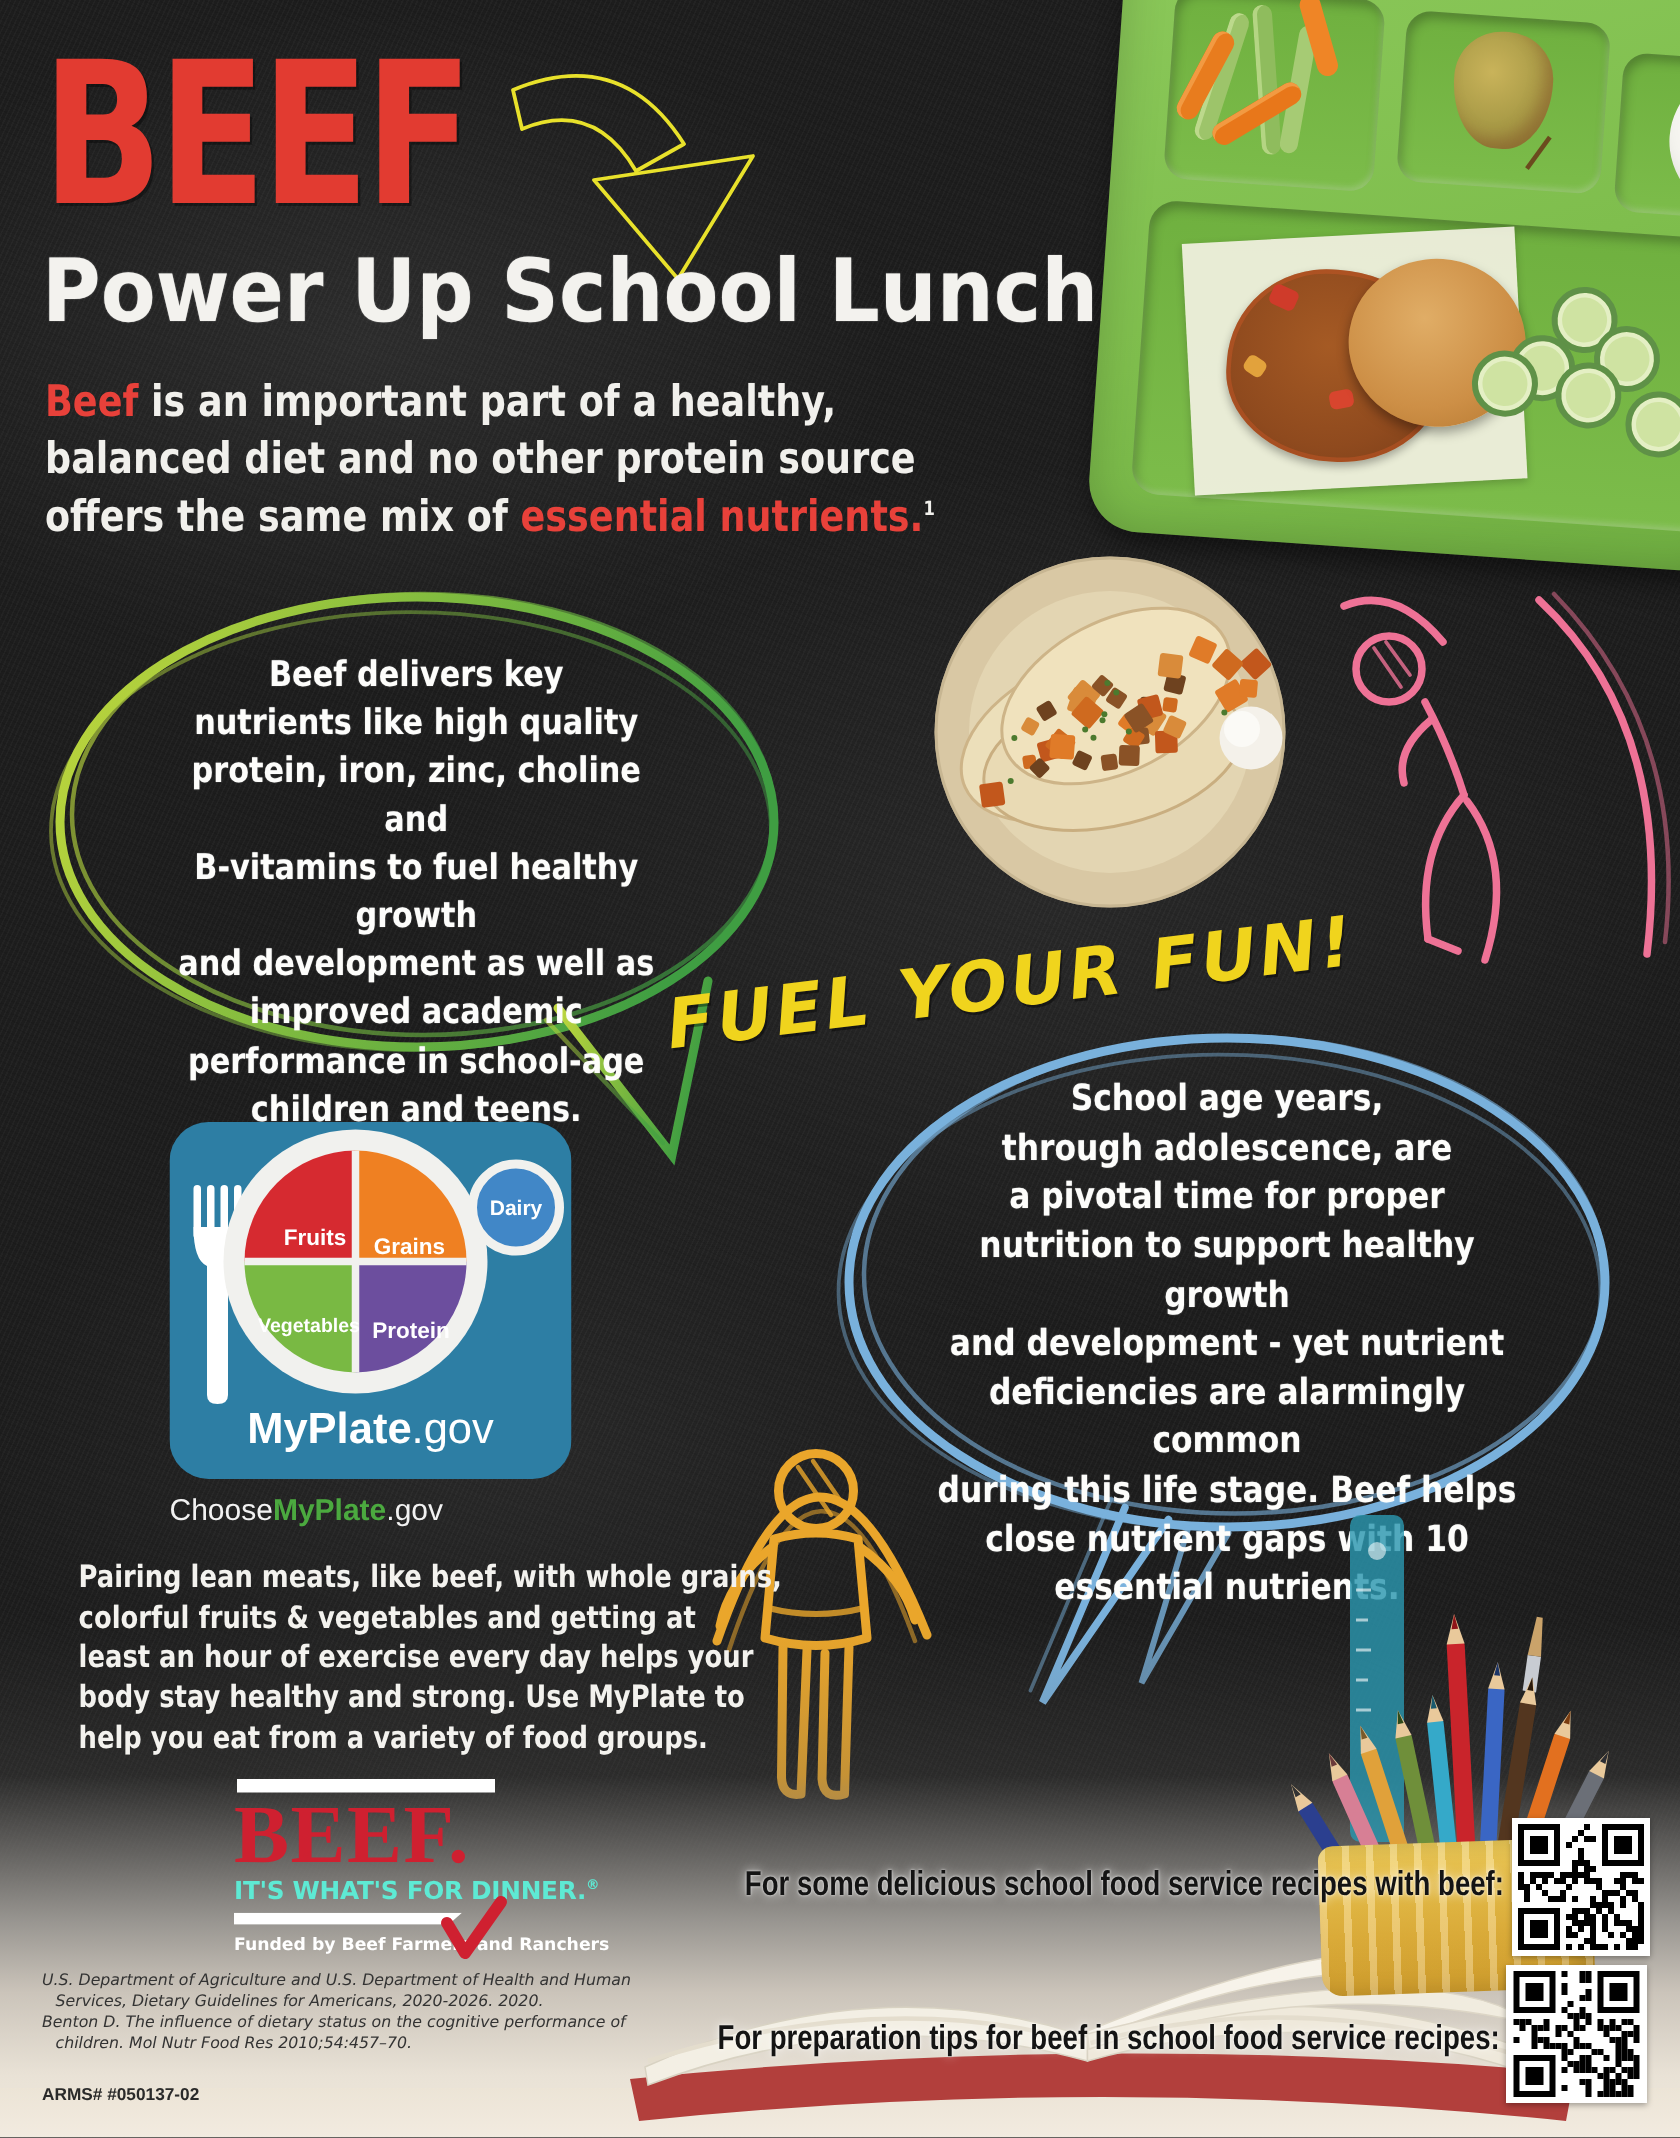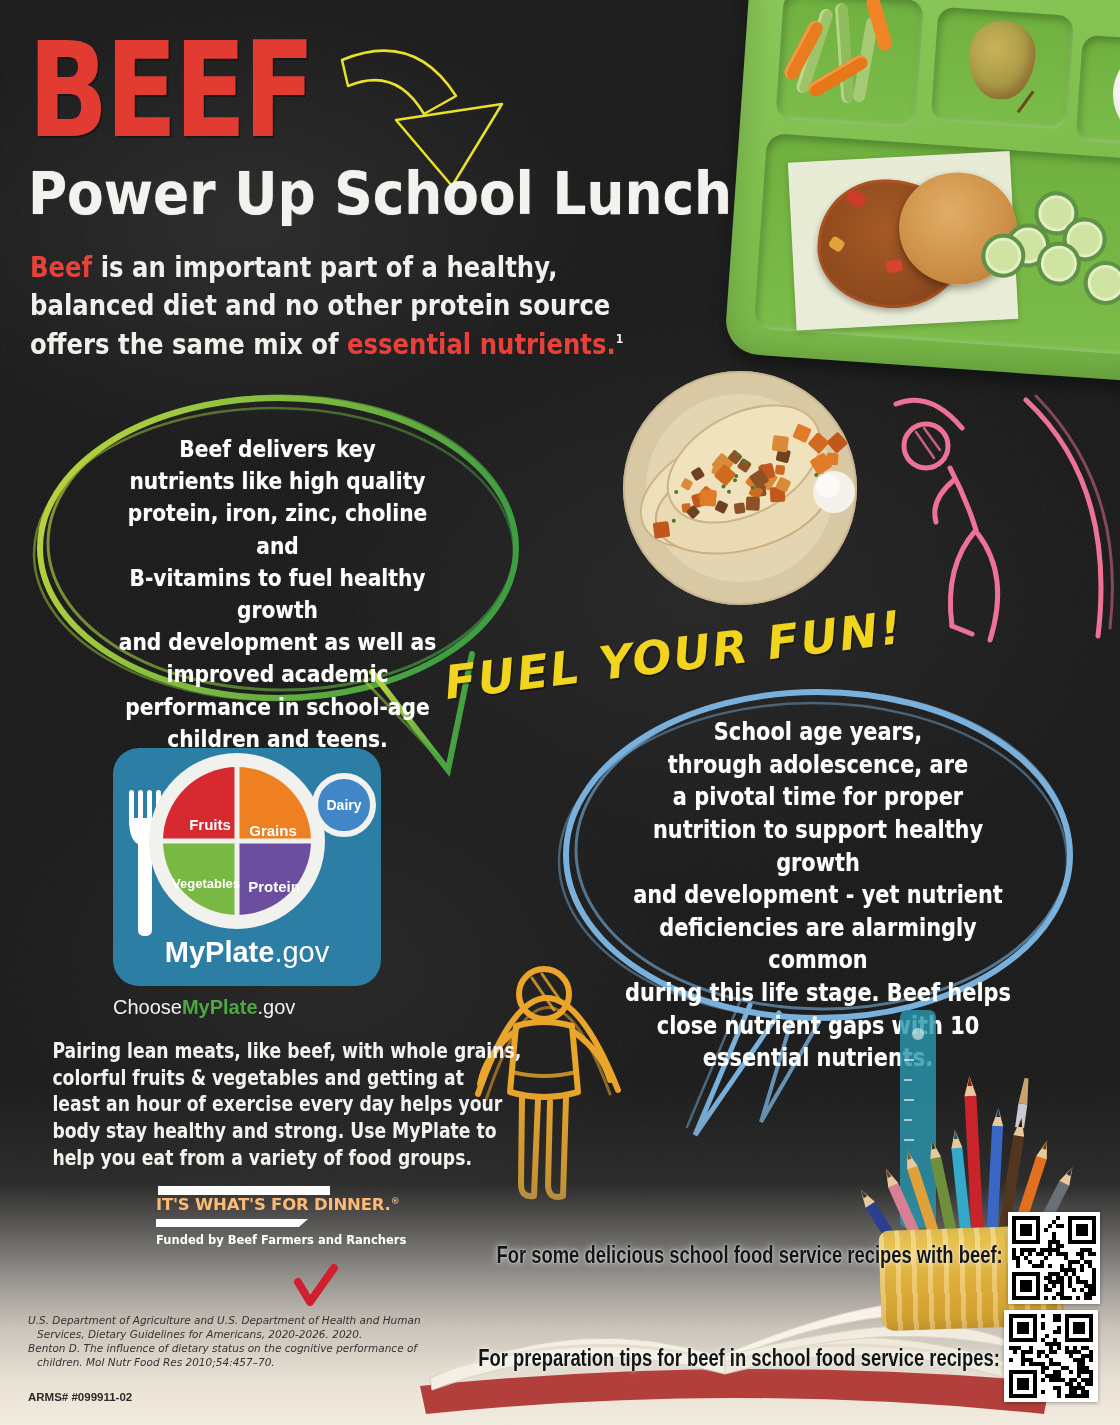--- a/index.html
+++ b/index.html
@@ -42,21 +42,21 @@
   .choose{left:113px;top:996px;width:268px;text-align:left;font-size:20px;z-index:5;
     font-family:"Liberation Sans",sans-serif;color:#f2f2f2;}
   .choose b{color:#4ba93f;}
   .mp-par{left:14px;top:1038px;width:480px;text-align:center;font-size:20.5px;font-weight:bold;
     color:#f3f2ee;line-height:1.3;transform:scaleX(.84);z-index:5;white-space:nowrap;}
   
   .beef-logo{left:156px;top:1186px;width:205px;z-index:6;}
   .bl-bar{width:172px;height:9px;background:#fff;margin-left:2px;}
   .bl-word{font-family:"Liberation Serif",serif;font-weight:bold;font-size:55px;line-height:1.02;
     color:#cf2030;letter-spacing:1px;}
-  .bl-tag{font-size:16.5px;font-weight:bold;color:#fdba74;letter-spacing:-.2px;white-space:nowrap;}
+  .bl-tag{font-size:16.5px;font-weight:bold;color:#5eead4;letter-spacing:-.2px;white-space:nowrap;}
   .bl-swoosh{position:relative;width:152px;height:8px;background:#fff;margin-top:5px;
     clip-path:polygon(0 0,100% 0,94% 100%,0 100%);}
   .bl-funded{font-size:11.5px;font-weight:bold;color:#fff;margin-top:6px;white-space:nowrap;}
   
   .cites{left:28px;top:1314px;width:432px;z-index:6;font-size:10.5px;font-style:italic;
     color:#333;line-height:1.32;}
   .cites p{margin:0;padding-left:9px;text-indent:-9px;}
   .arms{left:28px;top:1391px;z-index:6;font-size:11.5px;font-weight:bold;color:#2a2a2a;
     font-family:"Liberation Sans",sans-serif;}
   .cta{z-index:7;font-family:"Liberation Sans",sans-serif;font-weight:bold;font-size:23px;
@@ -381,33 +381,34 @@
     <path d="M40,120 Q190,52 335,100 L335,116 Q190,76 42,132 Z" fill="#f3efe4" stroke="#d8d2c2" stroke-width="1"></path>
     <path d="M335,100 Q490,52 648,116 L644,130 Q490,72 335,116 Z" fill="#efe9db" stroke="#d8d2c2" stroke-width="1"></path>
     <path d="M335,96 Q540,12 612,62 Q480,40 337,102 Z" fill="#f7f3ea" stroke="#ddd6c6" stroke-width="1"></path>
     <path d="M335,98 Q560,40 634,92 Q490,58 336,108 Z" fill="#f1ecdf" stroke="#ddd6c6" stroke-width="1"></path>
     <path d="M42,116 Q200,66 333,104" fill="none" stroke="#e4ddcd" stroke-width="3"></path>
     <path d="M337,104 Q480,64 640,118" fill="none" stroke="#e4ddcd" stroke-width="3"></path>
   </svg>
 
   <div class="abs beef-logo">
     <div class="bl-bar"></div>
+    <div class="bl-word">BEEF.</div>
     <div class="bl-tag"><span>IT'S WHAT'S FOR DINNER.</span><sup style="font-size:9px;">®</sup></div>
     <div class="bl-swoosh"></div>
     <svg style="position:absolute;left:138px;top:78px;width:44px;height:44px;overflow:visible;" viewBox="0 0 44 44">
       <path d="M4,18 L16,38 L40,4" fill="none" stroke="#cf2030" stroke-width="8" stroke-linecap="round" stroke-linejoin="round"></path>
     </svg>
     <div class="bl-funded">Funded by Beef Farmers and Ranchers</div>
   </div>
 
   <div class="abs cites">
     <p>U.S. Department of Agriculture and U.S. Department of Health and Human Services, Dietary Guidelines for Americans, 2020-2026. 2020.</p>
     <p>Benton D. The influence of dietary status on the cognitive performance of children. Mol Nutr Food Res 2010;54:457–70.</p>
   </div>
-  <div class="abs arms">ARMS# #099911-02</div>
+  <div class="abs arms">ARMS# #050137-02</div>
 
   <div class="abs cta" style="right:117px;top:1242px;">For some delicious school food service recipes with beef:</div>
   <div class="abs cta" style="right:120px;top:1345px;">For preparation tips for beef in school food service recipes:</div>
   <div class="abs qr" id="qr1" style="left:1008px;top:1212px;width:92px;height:92px;padding:4px;box-sizing:border-box;"><svg width="100%" height="100%" viewBox="0 0 84 84" xmlns="http://www.w3.org/2000/svg">
         <rect x="44" y="0" width="4" height="4" fill="#000"></rect>
         <rect x="40" y="4" width="4" height="4" fill="#000"></rect>
         <rect x="36" y="8" width="4" height="4" fill="#000"></rect>
         <rect x="44" y="8" width="4" height="4" fill="#000"></rect>
         <rect x="48" y="8" width="4" height="4" fill="#000"></rect>
         <rect x="32" y="12" width="4" height="4" fill="#000"></rect>

